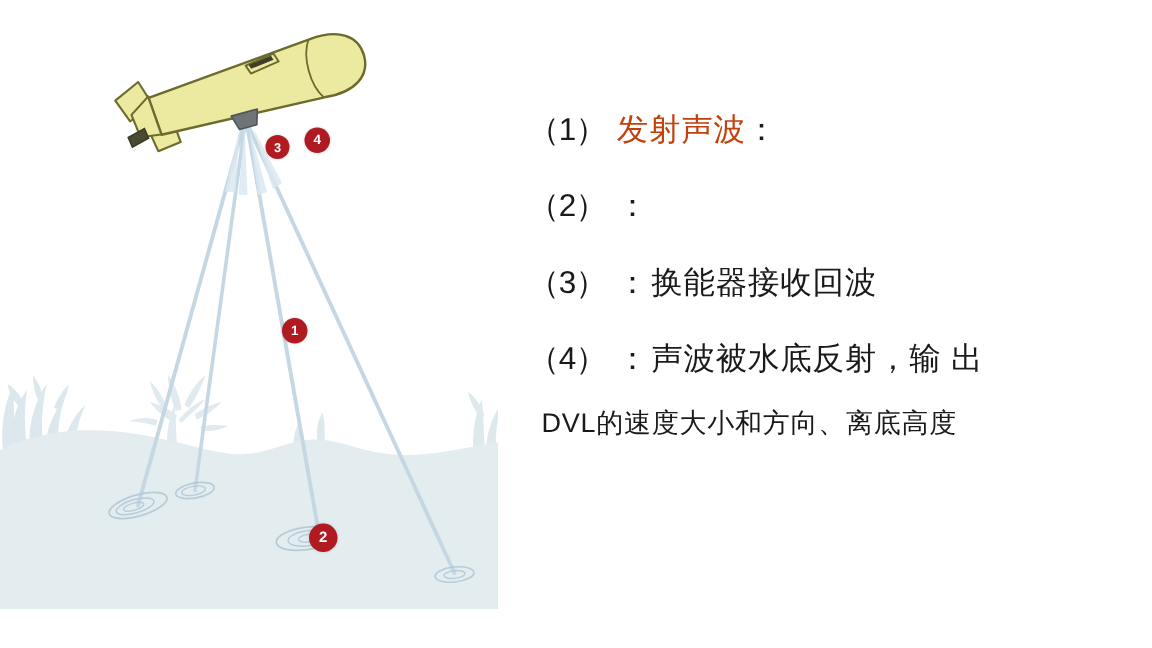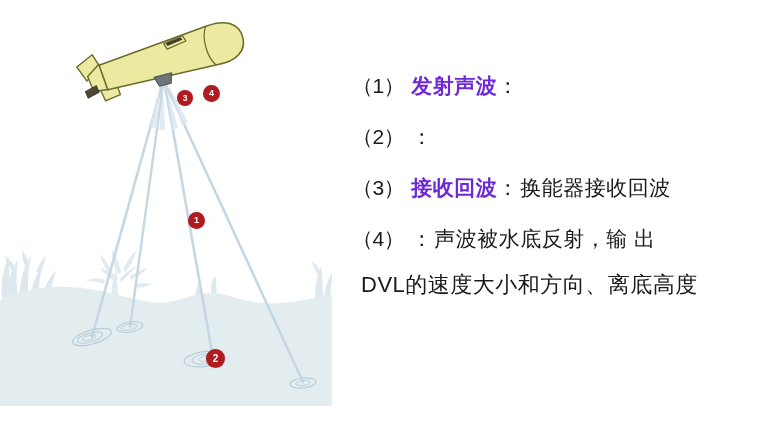--- a/index.html
+++ b/index.html
@@ -67,35 +67,35 @@
     color: #1a1a1a;
     font-family: "Liberation Sans", "DejaVu Sans", sans-serif;
   }
   .step-index {
     font-size: 21px;
     color: #1a1a1a;
     margin-right: 7px;
     letter-spacing: -0.5px;
   }
   .step-term {
-    font-weight: bold;
-    color: #6d28d9;
+    font-weight: normal;
+    color: #c2410c;
     letter-spacing: 0.5px;
     text-align: center;
   }
   .step-sep {
     color: #1a1a1a;
     margin-right: 2px;
   }
   .step-desc {
     color: #1a1a1a;
     letter-spacing: 0.5px;
   }
   #continuation-line {
-    font-size: 22px;
+    font-size: 18px;
     color: #1a1a1a;
     white-space: nowrap;
     letter-spacing: 0.5px;
     margin-top: -6px;
     padding-left: 9px;
   }
 </style>
 </head>
 <body>
 
@@ -232,21 +232,20 @@
       <span class="step-sep">：</span>
     </div>
 
     <div class="step-line">
       <span class="step-index">（2）</span>
       <span class="step-sep">：</span>
     </div>
 
     <div class="step-line">
       <span class="step-index">（3）</span>
-      <span class="step-term">接收回波</span>
       <span class="step-sep">：</span>
       <span class="step-desc">换能器接收回波</span>
     </div>
 
     <div class="step-line">
       <span class="step-index">（4）</span>
       <span class="step-sep">：</span>
       <span class="step-desc">声波被水底反射，输 出</span>
     </div>
 

